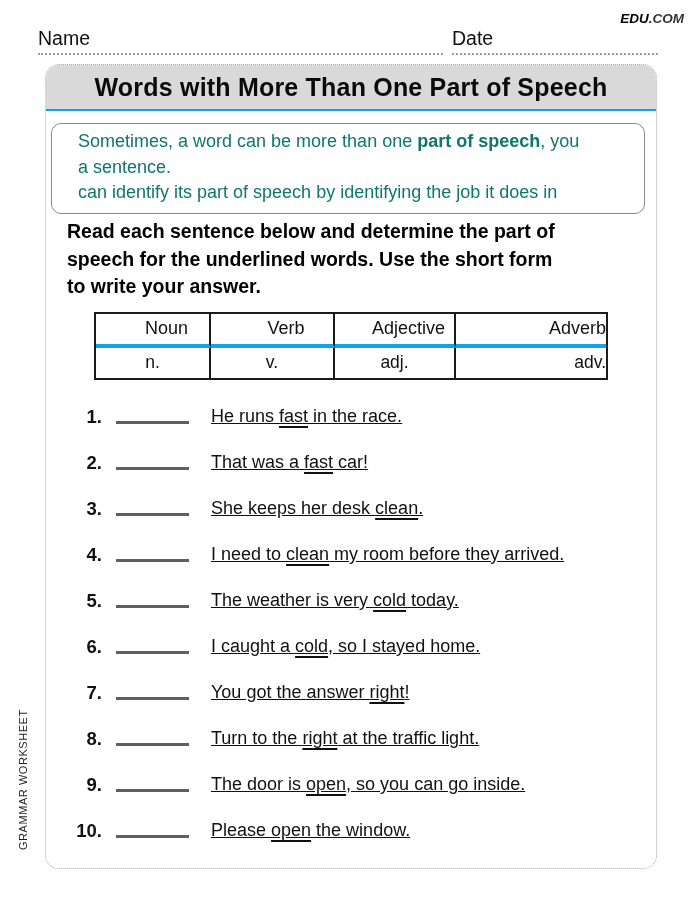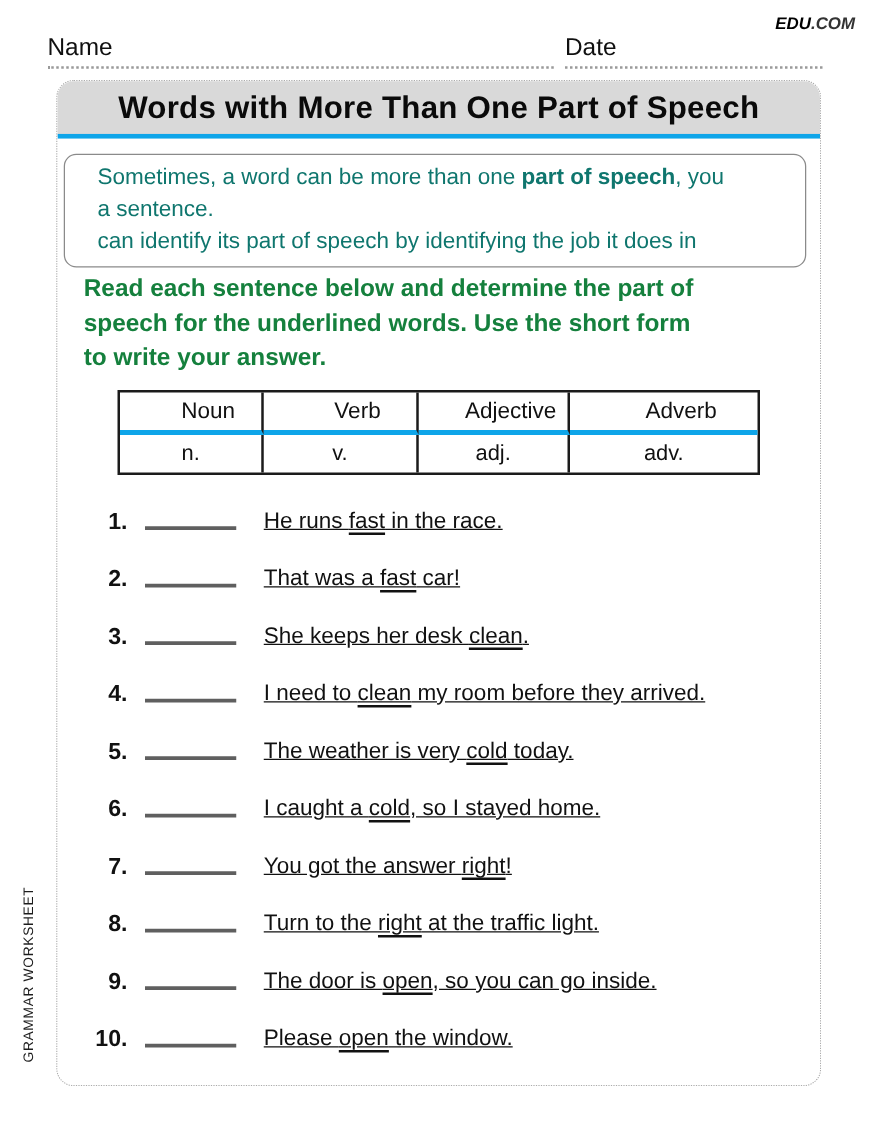--- a/index.html
+++ b/index.html
@@ -19,50 +19,50 @@
   .field-date { left:452px; width:206px; }
 
   
   .card {
     position:absolute; left:45px; top:64px; width:612px; height:805px;
     border:1px dotted #ababab; border-radius:14px; box-sizing:border-box;
   }
 
   .titlebar {
     position:absolute; left:0; top:0; width:100%; height:46px; box-sizing:border-box;
-    background:var(--bar-bg, #d9d9d9); border-bottom:4px solid #0ea5e9;
+    background:var(--bar-bg, #d9d9d9); border-bottom:2px solid #0ea5e9;
     border-radius:13px 13px 0 0;
     display:flex; align-items:center; justify-content:center;
     font-weight:bold; font-size:25px; letter-spacing:0.2px; color:#0a0a0a;
   }
 
   .intro {
     position:absolute; left:5px; top:58px; width:556px;
     border:1.5px solid #8a8a8a; border-radius:10px;
     padding:5px 10px 7px 26px;
     font-size:18px; line-height:25.5px; color:#0f766e;
   }
   .intro b { font-weight:bold; }
 
   .instr {
     position:absolute; left:21px; top:153px;
-    font-size:19.5px; font-weight:bold; line-height:27.5px; color:#15803d;
+    font-size:19.5px; font-weight:bold; line-height:27.5px; color:#000000;
   }
 
   
   .pos-table {
     position:absolute; left:48px; top:247px; width:510px;
     border:2px solid #1b1b1b;
   }
   .pt-row { display:grid; grid-template-columns:115fr 124fr 121fr 150fr; }
   .pt-cell {
     text-align:center; padding:4px 0 5px 0; font-size:18px;
     border-right:2px solid #1b1b1b;
   }
-  .pt-cell:last-child { border-right:none; }
+  .pt-cell:last-child { border-right:none;text-align:right; }
   .pt-row-head .pt-cell { border-bottom:4px solid #0ea5e9;padding-left:28px; }
   .pt-row-abbr .pt-cell { font-size:17.5px; }
 
   
   .qlist { position:absolute; left:0; top:330px; width:100%; }
   .qrow { position:relative; height:46px; }
   .qnum {
     position:absolute; left:0; top:11px; width:56px;
     text-align:right; font-weight:bold; font-size:18.5px;
   }

